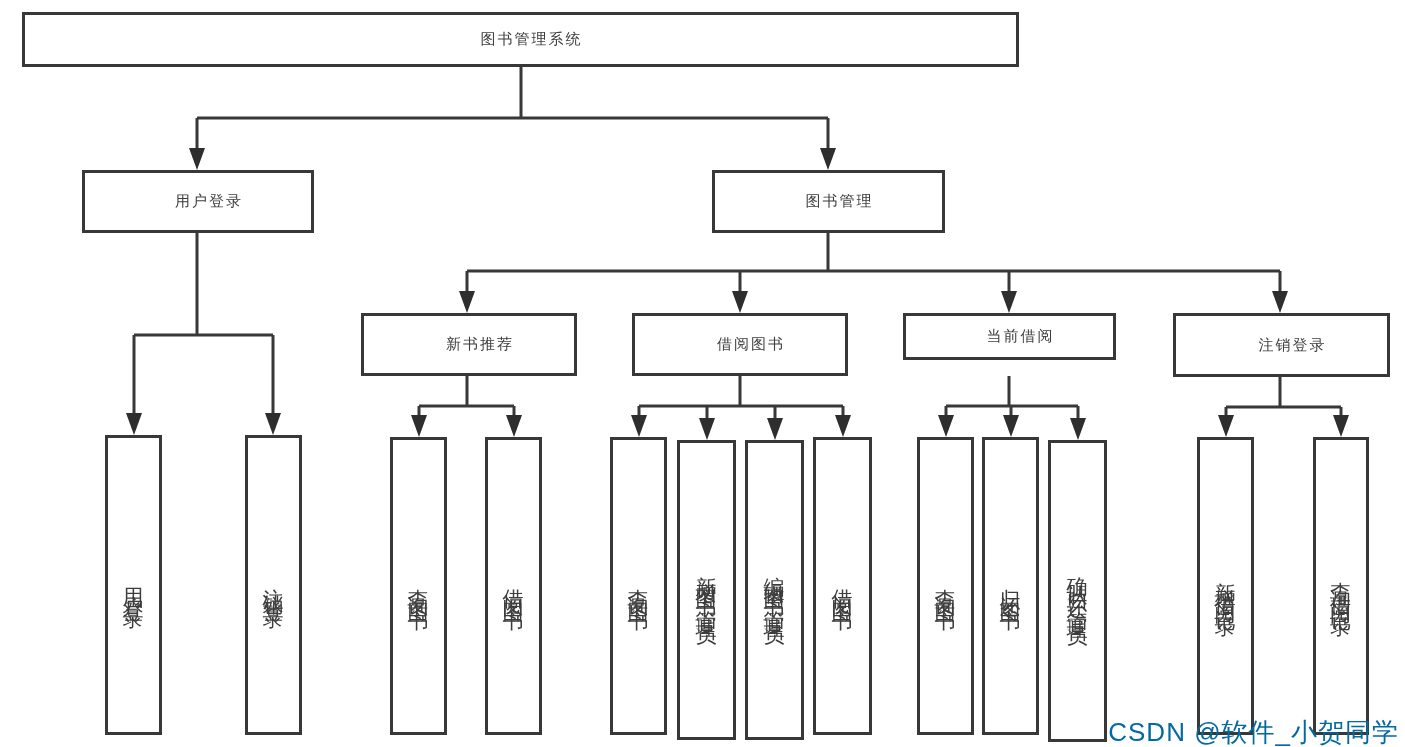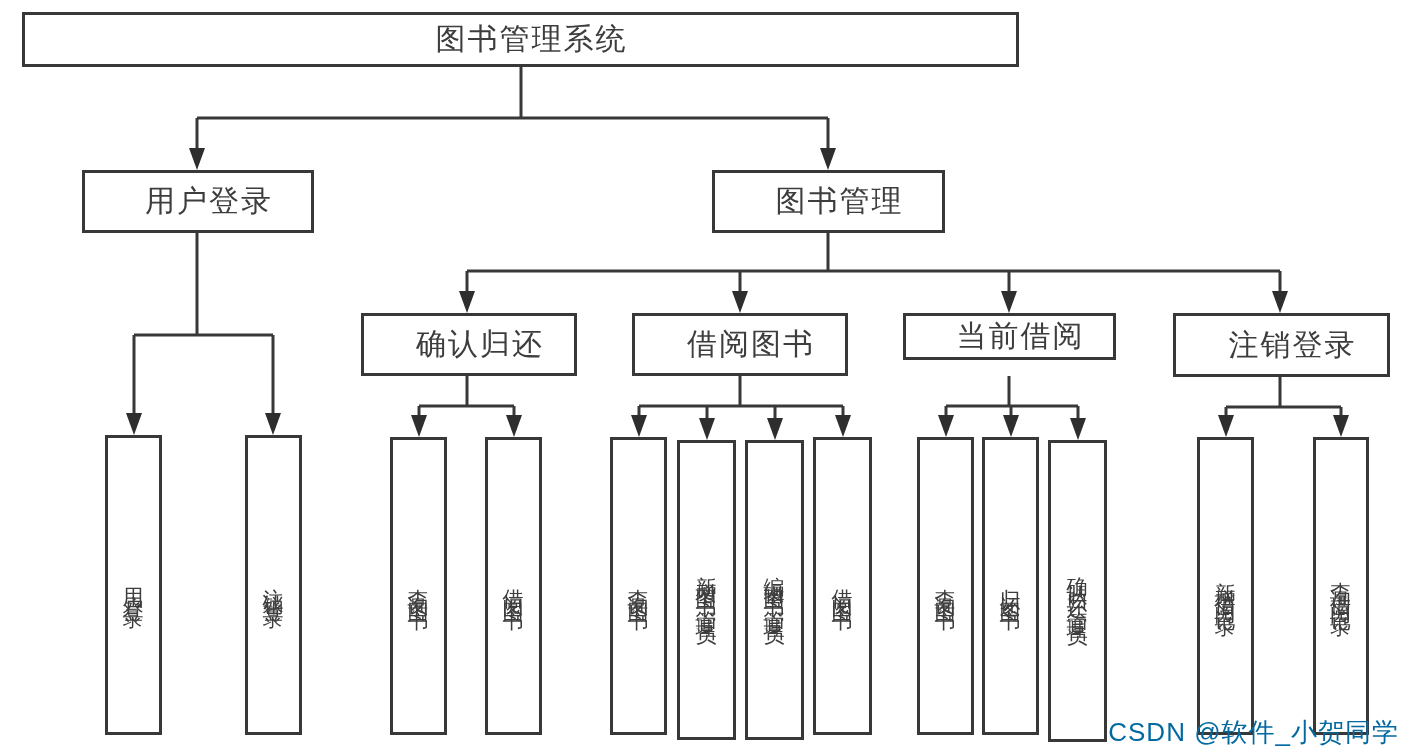--- a/index.html
+++ b/index.html
@@ -6,21 +6,21 @@
   .canvas{
     position:relative;width:1405px;height:747px;background:#ffffff;
     font-family:"Liberation Sans","DejaVu Sans",sans-serif;color:#3d3d3d;overflow:hidden;
   }
   svg.connectors{position:absolute;left:0;top:0;width:1405px;height:747px;}
   .line{stroke:#383838;stroke-width:3;fill:none;}
   .arrow{fill:#2e2e2e;stroke:none;}
   .hbox{
     position:absolute;box-sizing:border-box;border:3px solid #383838;background:#ffffff;
     display:flex;align-items:center;justify-content:center;
-    font-size:30px;letter-spacing:2px;white-space:nowrap;padding-left:22px;
+    font-size:15px;letter-spacing:2px;white-space:nowrap;padding-left:22px;
   }
   .vbox{
     position:absolute;box-sizing:border-box;border:3px solid #383838;background:#ffffff;
     writing-mode:vertical-rl;text-orientation:mixed;
     display:flex;align-items:center;justify-content:center;
     font-size:21px;letter-spacing:7px;line-height:1;
   }
   .watermark{
     position:absolute;top:715px;right:6px;
     font-size:26px;letter-spacing:1px;color:#0369a1;white-space:nowrap;
@@ -65,21 +65,21 @@
     <path class="line" d="M1280 376 L1280 407 M1226 407 L1341 407 M1226 407 L1226 419 M1341 407 L1341 419"></path>
     <polygon class="arrow" points="1218,415 1234,415 1226,437"></polygon>
     <polygon class="arrow" points="1333,415 1349,415 1341,437"></polygon>
   </svg>
 
   <div class="hbox" style="left:22px;top:12px;width:997px;height:55px;">图书管理系统</div>
 
   <div class="hbox" style="left:82px;top:170px;width:232px;height:63px;">用户登录</div>
   <div class="hbox" style="left:712px;top:170px;width:233px;height:63px;">图书管理</div>
 
-  <div class="hbox" style="left:361px;top:313px;width:216px;height:63px;">确认归还</div>
+  <div class="hbox" style="left:361px;top:313px;width:216px;height:63px;">新书推荐</div>
   <div class="hbox" style="left:632px;top:313px;width:216px;height:63px;">借阅图书</div>
   <div class="hbox" style="left:903px;top:313px;width:213px;height:47px;">当前借阅</div>
   <div class="hbox" style="left:1173px;top:313px;width:217px;height:64px;">注销登录</div>
 
   <div class="vbox" style="left:105px;top:435px;width:57px;height:300px;">用户登录</div>
   <div class="vbox" style="left:245px;top:435px;width:57px;height:300px;">注销登录</div>
 
   <div class="vbox" style="left:390px;top:437px;width:57px;height:298px;">查询图书</div>
   <div class="vbox" style="left:485px;top:437px;width:57px;height:298px;">借阅图书</div>
 

